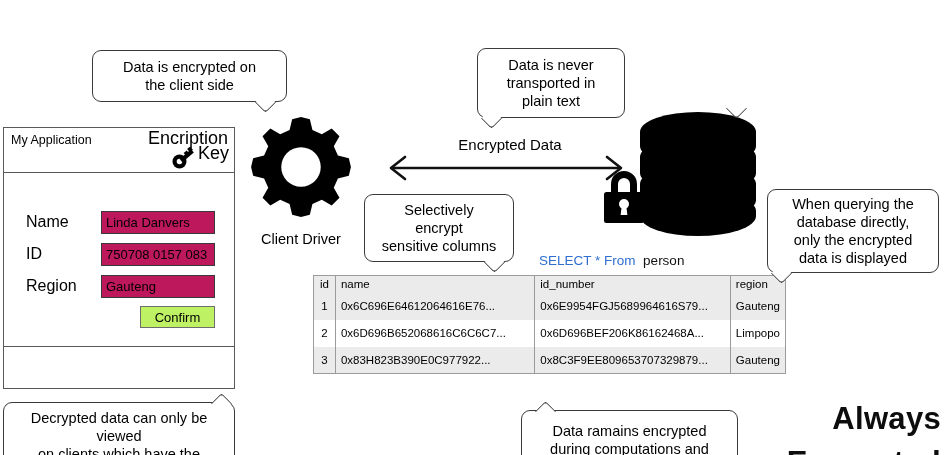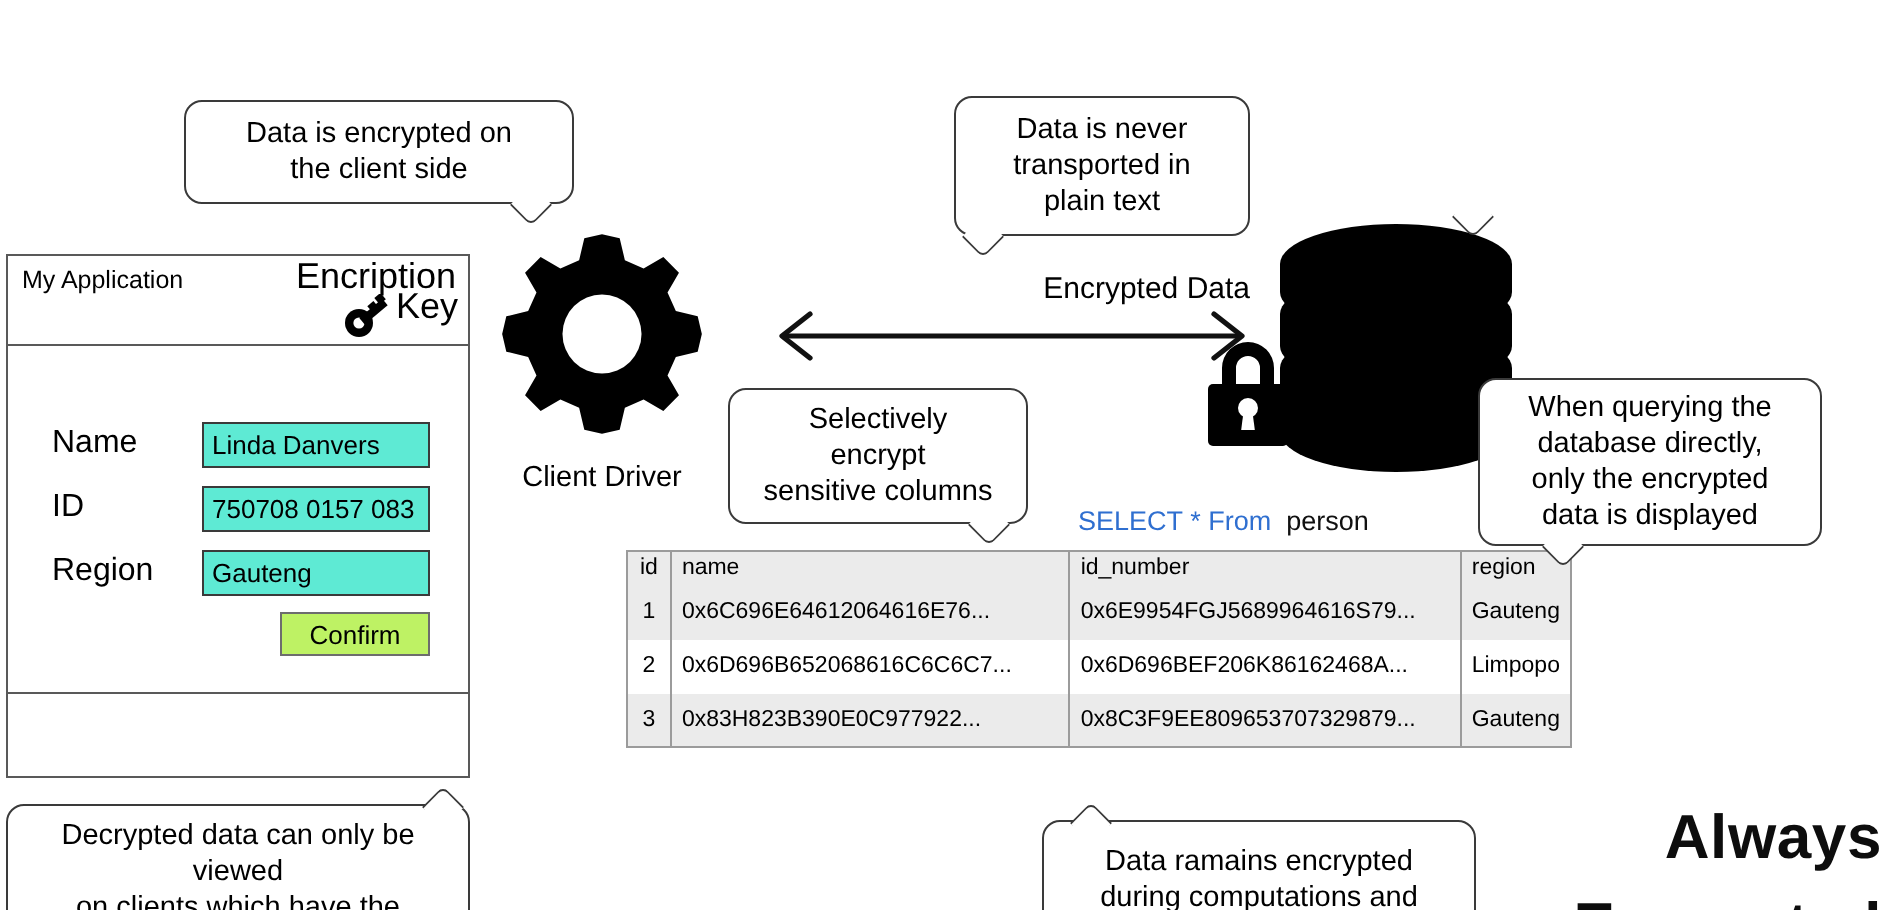--- a/index.html
+++ b/index.html
@@ -73,21 +73,21 @@
   #key-icon { position: absolute; right: 36px; top: 19px; }
   #app-body { position: relative; height: 171px; }
   .frow { position: absolute; left: 0; width: 100%; height: 26px; }
   .flabel {
     position: absolute; left: 22px; top: 2px;
     font-size: 16px; color: #000;
   }
   .finput {
     position: absolute; left: 97px; top: 0;
     width: 114px; height: 23px;
-    border: 1.3px solid #3a3a3a; background: #5eead4;
+    border: 1.3px solid #3a3a3a; background: #be185d;
     font-size: 13px; color: #000;
     padding: 0 4px; line-height: 21px;
     font-family: "Liberation Sans", sans-serif;
   }
   #confirm-button {
     position: absolute; left: 136px; top: 133px;
     width: 75px; height: 22px;
     border: 1.3px solid #6d6d6d;
     background: #bef264;
     font-size: 13px; color: #000;
@@ -108,21 +108,21 @@
   }
 
   
   #database { position: absolute; left: 638px; top: 72px; z-index: 3; }
   #lock-icon { position: absolute; left: 600px; top: 130px; z-index: 6; }
 
   
   #arrow-wrap { position: absolute; left: 383px; top: 116px; z-index: 2; }
   #arrow-label {
     position: absolute; left: 395px; top: 97px;
-    width: 230px; text-align: right;
+    width: 230px; text-align: center;
     font-size: 15px; color: #000;
   }
 
   
   #sql-query {
     position: absolute; left: 524px; top: 199px;
     font-size: 13.5px; z-index: 4; white-space: pre;
   }
   #sql-query .kw { color: #2f6fd0; }
   #sql-query .tbl { color: #111; }
@@ -187,21 +187,21 @@
 
   <div class="tail down" style="left:729px; top:62px;"></div>
 
   <div class="bubble" style="left:364px; top:155px; width:150px; height:68px;">
     <span class="txt">Selectively
 encrypt
 sensitive columns</span>
   </div>
   <div class="tail down" style="left:487px; top:216px;"></div>
 
-  <div class="bubble" style="left:739px; top:150px; width:172px; height:84px;">
+  <div class="bubble" style="left:767px; top:150px; width:172px; height:84px;">
     <span class="txt">When querying the
 database directly,
 only the encrypted
 data is displayed</span>
   </div>
   <div class="tail down" style="left:774px; top:227px;"></div>
 
   <div class="bubble" style="left:3px; top:363px; width:232px; height:86px;">
     <span class="txt">Decrypted data can only be
 viewed

